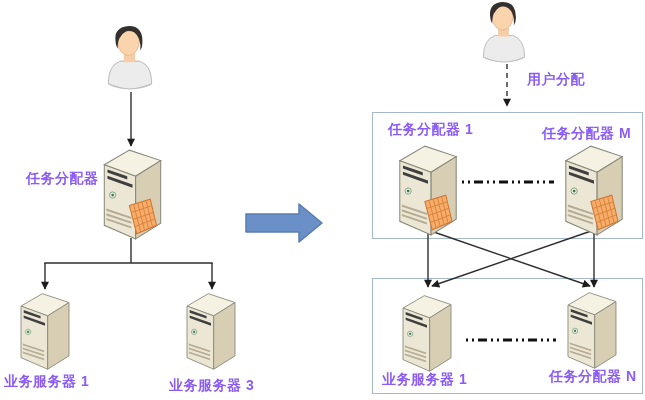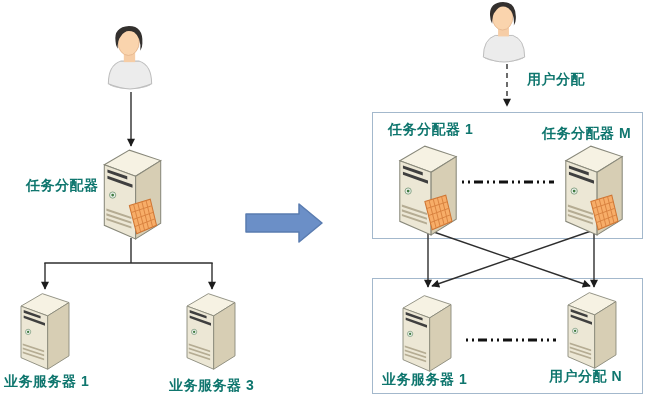--- a/index.html
+++ b/index.html
@@ -2,21 +2,21 @@
 <html><head>
 <meta charset="utf-8">
 <style>
   html,body{margin:0;padding:0;background:#fff;}
   .canvas{
     position:relative;width:645px;height:400px;background:#ffffff;
     font-family:"Liberation Sans","DejaVu Sans",sans-serif;overflow:hidden;
   }
   .layer{position:absolute;left:0;top:0;width:645px;height:400px;}
   .lbl{
-    position:absolute;font-size:14px;font-weight:700;color:#0f766e;
+    position:absolute;font-size:14px;font-weight:700;color:#8b5cf6;
     white-space:nowrap;letter-spacing:0.5px;
   }
   .box{
     position:absolute;border:1px solid #a3b8cc;background:transparent;
   }
   .icon{position:absolute;overflow:visible;}
   svg{display:block;}
 </style>
 </head>
 <body>
@@ -119,23 +119,23 @@
   <svg class="icon" style="left:562px;top:143px;width:64px;height:94px;" viewBox="0 0 60 90">
       <use href="#lbtower"></use>
     </svg>
   <svg class="icon" style="left:397px;top:293px;width:60px;height:80px;" viewBox="0 0 60 90">
       <use href="#tower"></use>
     </svg>
   <svg class="icon" style="left:562px;top:290px;width:60px;height:80px;" viewBox="0 0 60 90">
       <use href="#tower"></use>
     </svg>
 
-  <div class="lbl" style="left:26px;top:177px;">任务分配器</div>
+  <div class="lbl" style="left:26px;top:170px;">任务分配器</div>
   <div class="lbl" style="left:4px;top:373px;">业务服务器 1</div>
   <div class="lbl" style="left:169px;top:377px;">业务服务器 3</div>
 
   <div class="lbl" style="left:527px;top:71px;">用户分配</div>
   <div class="lbl" style="left:388px;top:121px;">任务分配器 1</div>
   <div class="lbl" style="left:542px;top:125px;">任务分配器 M</div>
   <div class="lbl" style="left:382px;top:371px;">业务服务器 1</div>
-  <div class="lbl" style="left:549px;top:368px;">用户分配 N</div>
+  <div class="lbl" style="left:549px;top:368px;">任务分配器 N</div>
 
 </div>
 
 </body></html>

